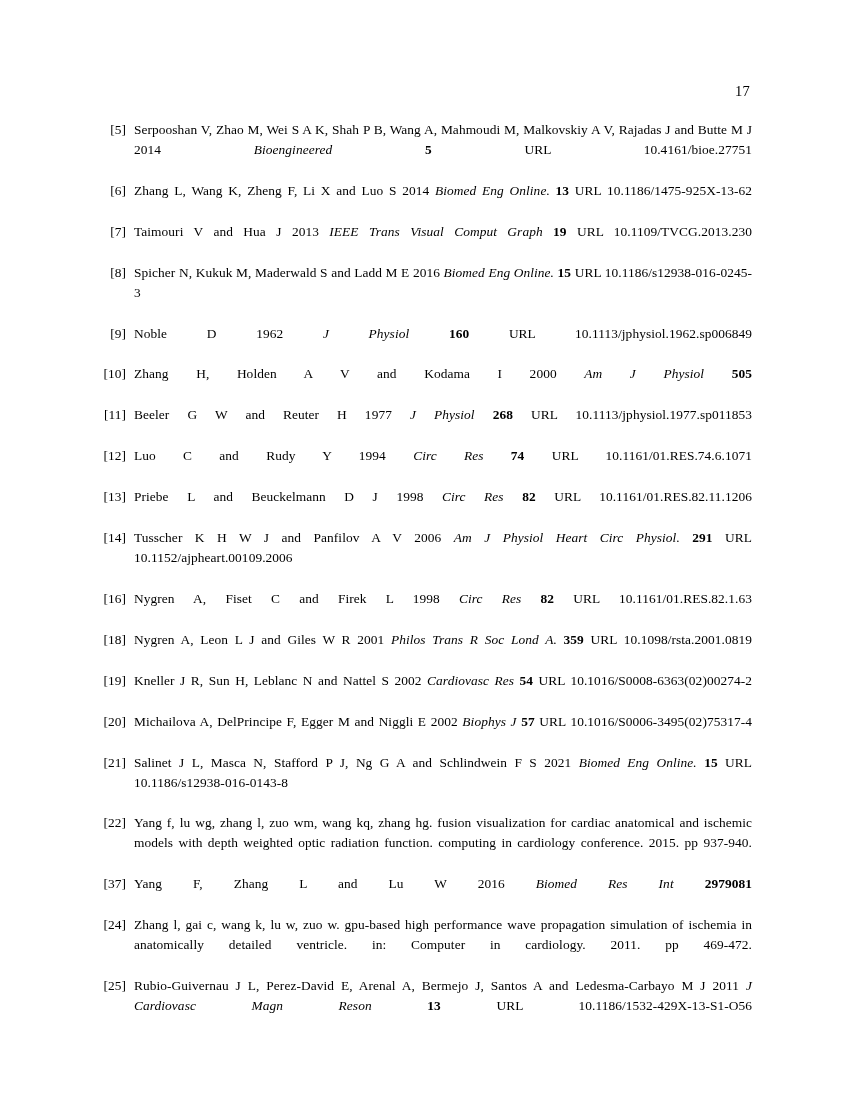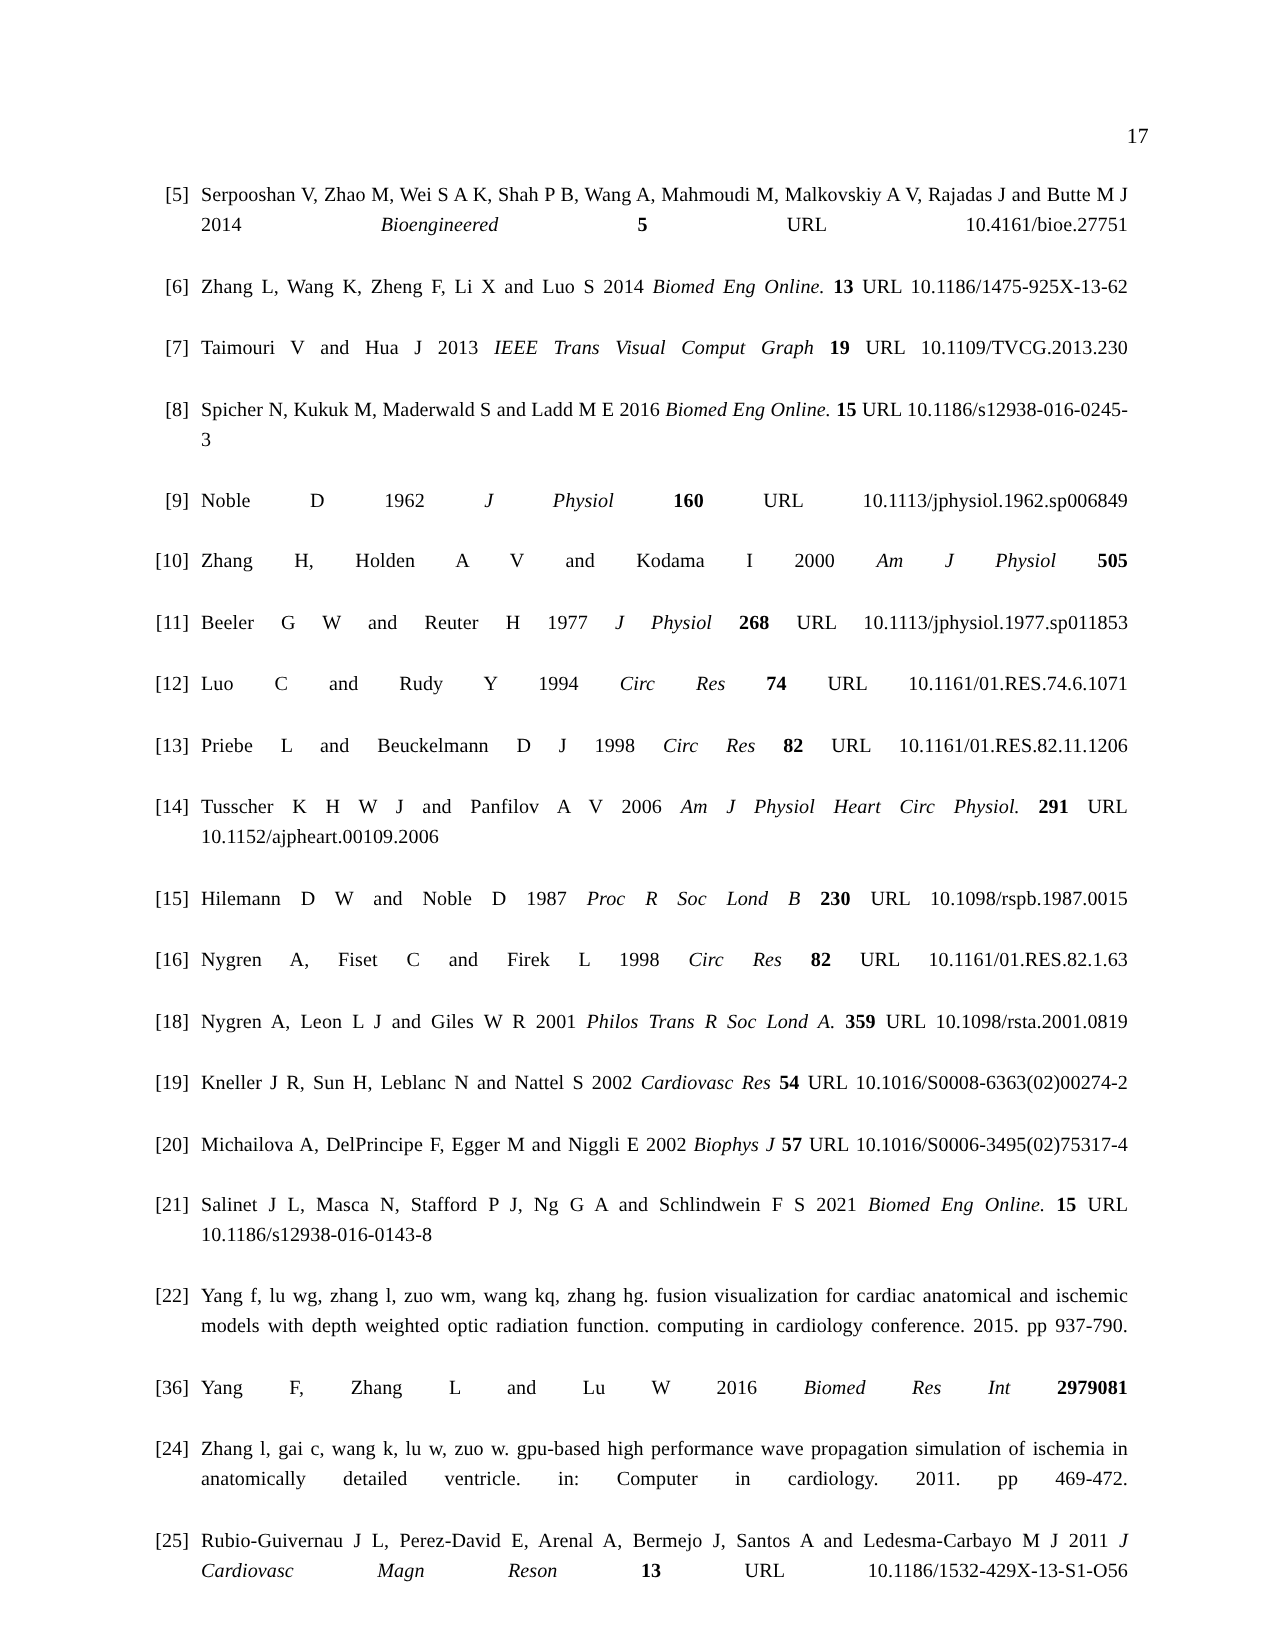--- a/index.html
+++ b/index.html
@@ -17,21 +17,21 @@
   .page {
     position: relative;
     width: 850px;
     height: 1100px;
     box-sizing: border-box;
   }
   
   .folio {
     position: absolute;
     top: 82px;
-    left: 16px;
+    left: 0;
     width: 750px;
     text-align: right;
     font-size: 14.5px;
     line-height: 18px;
     letter-spacing: 0.2px;
   }
   
   .biblio {
     position: absolute;
     top: 120px;
@@ -114,24 +114,20 @@
       </div>
       <div class="ref">
         <span class="num">[13]</span>
         <span class="body"><span>Priebe L and Beuckelmann D J 1998 </span><i>Circ Res</i><span> </span><b>82</b><span> URL 10.1161/01.RES.82.11.1206</span></span>
       </div>
       <div class="ref">
         <span class="num">[14]</span>
         <span class="body"><span>Tusscher K H W J and Panfilov A V 2006 </span><i>Am J Physiol Heart Circ Physiol.</i><span> </span><b>291</b><span> URL 10.1152/ajpheart.00109.2006</span></span>
       </div>
       <div class="ref">
-        <span class="num">[15]</span>
-        <span class="body"><span>Hilemann D W and Noble D 1987 </span><i>Proc R Soc Lond B</i><span> </span><b>230</b><span> URL 10.1098/rspb.1987.0015</span></span>
-      </div>
-      <div class="ref">
         <span class="num">[16]</span>
         <span class="body"><span>Nygren A, Fiset C and Firek L 1998 </span><i>Circ Res</i><span> </span><b>82</b><span> URL 10.1161/01.RES.82.1.63</span></span>
       </div>
       <div class="ref">
         <span class="num">[18]</span>
         <span class="body"><span>Nygren A, Leon L J and Giles W R 2001 </span><i>Philos Trans R Soc Lond A.</i><span> </span><b>359</b><span> URL 10.1098/rsta.2001.0819</span></span>
       </div>
       <div class="ref">
         <span class="num">[19]</span>
         <span class="body"><span>Kneller J R, Sun H, Leblanc N and Nattel S 2002 </span><i>Cardiovasc Res</i><span> </span><b>54</b><span> URL 10.1016/S0008-6363(02)00274-2</span></span>
@@ -139,24 +135,24 @@
       <div class="ref">
         <span class="num">[20]</span>
         <span class="body"><span>Michailova A, DelPrincipe F, Egger M and Niggli E 2002 </span><i>Biophys J</i><span> </span><b>57</b><span> URL 10.1016/S0006-3495(02)75317-4</span></span>
       </div>
       <div class="ref">
         <span class="num">[21]</span>
         <span class="body"><span>Salinet J L, Masca N, Stafford P J, Ng G A and Schlindwein F S 2021 </span><i>Biomed Eng Online.</i><span> </span><b>15</b><span> URL 10.1186/s12938-016-0143-8</span></span>
       </div>
       <div class="ref">
         <span class="num">[22]</span>
-        <span class="body"><span>Yang f, lu wg, zhang l, zuo wm, wang kq, zhang hg. fusion visualization for cardiac anatomical and ischemic models with depth weighted optic radiation function. computing in cardiology conference. 2015. pp 937-790.</span></span>
+        <span class="body"><span>Yang f, lu wg, zhang l, zuo wm, wang kq, zhang hg. fusion visualization for cardiac anatomical and ischemic models with depth weighted optic radiation function. computing in cardiology conference. 2015. pp 937-940.</span></span>
       </div>
       <div class="ref">
-        <span class="num">[36]</span>
+        <span class="num">[37]</span>
         <span class="body"><span>Yang F, Zhang L and Lu W 2016 </span><i>Biomed Res Int</i><span> </span><b>2979081</b></span>
       </div>
       <div class="ref">
         <span class="num">[24]</span>
         <span class="body"><span>Zhang l, gai c, wang k, lu w, zuo w. gpu-based high performance wave propagation simulation of ischemia in anatomically detailed ventricle. in: Computer in cardiology. 2011. pp 469-472.</span></span>
       </div>
       <div class="ref">
         <span class="num">[25]</span>
         <span class="body"><span>Rubio-Guivernau J L, Perez-David E, Arenal A, Bermejo J, Santos A and Ledesma-Carbayo M J 2011 </span><i>J Cardiovasc Magn Reson</i><span> </span><b>13</b><span> URL 10.1186/1532-429X-13-S1-O56</span></span>
       </div>

